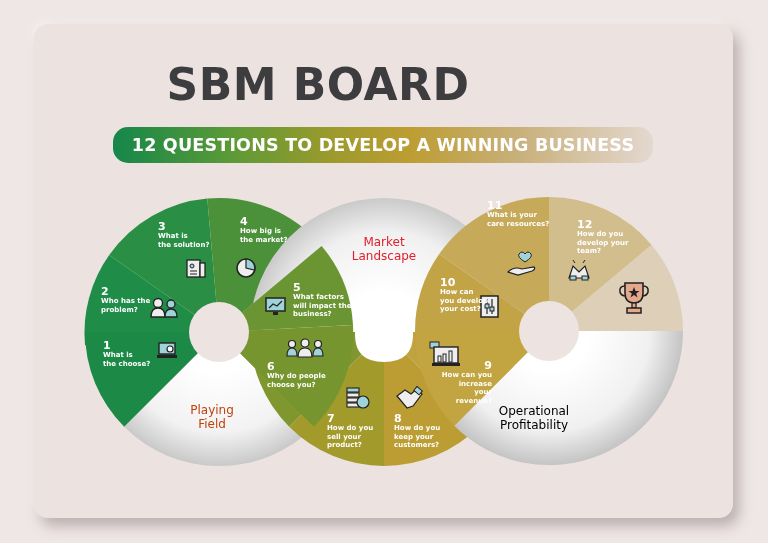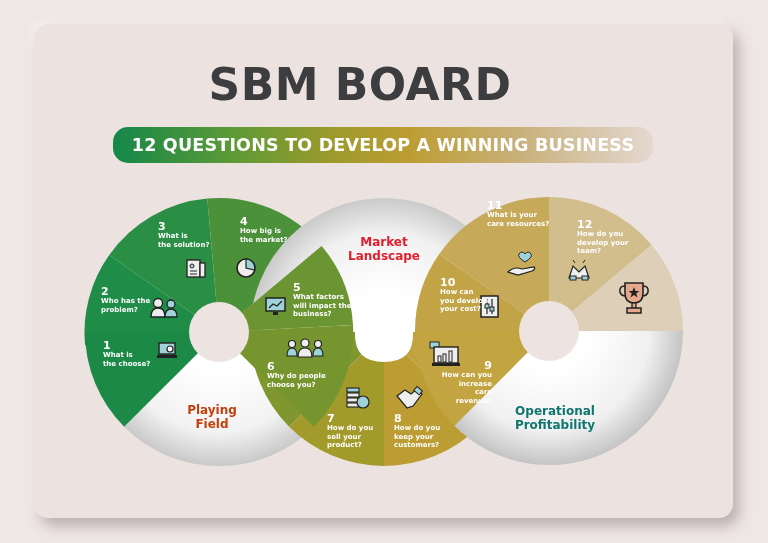--- a/index.html
+++ b/index.html
@@ -10,35 +10,35 @@
     position:relative;
   }
   .card {
     position:absolute; left:34px; top:24px; width:699px; height:494px;
     background:#ece3e1; border-radius:14px;
     box-shadow: 6px 8px 14px rgba(90,70,70,0.35), -2px -2px 8px rgba(255,255,255,0.5);
   }
   .title {
     position:absolute; left:0; top:60px; width:636px; text-align:center;
     font-family:"DejaVu Sans", sans-serif; font-weight:bold; font-size:44px;
-    color:#3d3d3f; letter-spacing:0.5px; line-height:50px;padding-left:42px;
+    color:#3d3d3f; letter-spacing:0.5px; line-height:50px;
   }
   .banner {
     position:absolute; left:113px; top:127px; width:540px; height:36px;
     border-radius:15px;
     background: linear-gradient(90deg, #14874a 0%, #5c9a36 22%, #9b9a2c 40%, #bd9d33 55%, #c8b07a 75%, #e4d8d0 100%);
     color:#fff; font-family:"DejaVu Sans", sans-serif; font-weight:bold;
     font-size:17.5px; line-height:36px; text-align:center; letter-spacing:0.2px;
   }
   svg.board { position:absolute; left:0; top:0; }
   .seglabel { position:absolute; color:#fff; font-family:"DejaVu Sans", sans-serif; font-weight:bold; font-size:7px; line-height:8.5px; }
   .seglabel .num { display:block; font-size:11px; line-height:11px; }
   .seglabel .q { display:block; }
   .seglabel.right { text-align:right; }
-  .zone { position:absolute; font-family:"DejaVu Sans", sans-serif; font-weight:bold; font-size:12px; line-height:14px; text-align:center; }
+  .zone { position:absolute; font-family:"DejaVu Sans", sans-serif; font-weight:normal; font-size:12px; line-height:14px; text-align:center; }
 </style>
 </head>
 <body>
 
 <div class="card"></div>
 
 <div class="title">SBM BOARD</div>
 <div class="banner">12 QUESTIONS TO DEVELOP A WINNING BUSINESS</div>
 
 <svg class="board" width="768" height="543" viewBox="0 0 768 543">
@@ -247,21 +247,21 @@
 </div>
 <div class="seglabel" style="left:394px; top:413px;">
   <span class="num">8</span>
   <span class="q">How do you</span>
   <span class="q">keep your</span>
   <span class="q">customers?</span>
 </div>
 <div class="seglabel right" style="left:440px; top:360px; width:52px;">
   <span class="num">9</span>
   <span class="q">How can you</span>
-  <span class="q">increase care</span>
+  <span class="q">increase your</span>
   <span class="q">revenue?</span>
 </div>
 <div class="seglabel" style="left:440px; top:277px;">
   <span class="num">10</span>
   <span class="q">How can</span>
   <span class="q">you develop</span>
   <span class="q">your cost?</span>
 </div>
 <div class="seglabel" style="left:487px; top:200px;">
   <span class="num">11</span>
@@ -276,16 +276,16 @@
 </div>
 
 <div class="zone" style="left:170px; top:403px; width:84px; color:#c2410c;">
   <div>Playing</div>
   <div>Field</div>
 </div>
 <div class="zone" style="left:340px; top:235px; width:88px; color:#e0202e;">
   <div>Market</div>
   <div>Landscape</div>
 </div>
-<div class="zone" style="left:505px; top:404px; width:100px; color:#0f766e;">
+<div class="zone" style="left:484px; top:404px; width:100px; color:#000000;">
   <div>Operational</div>
   <div>Profitability</div>
 </div>
 
 </body></html>

